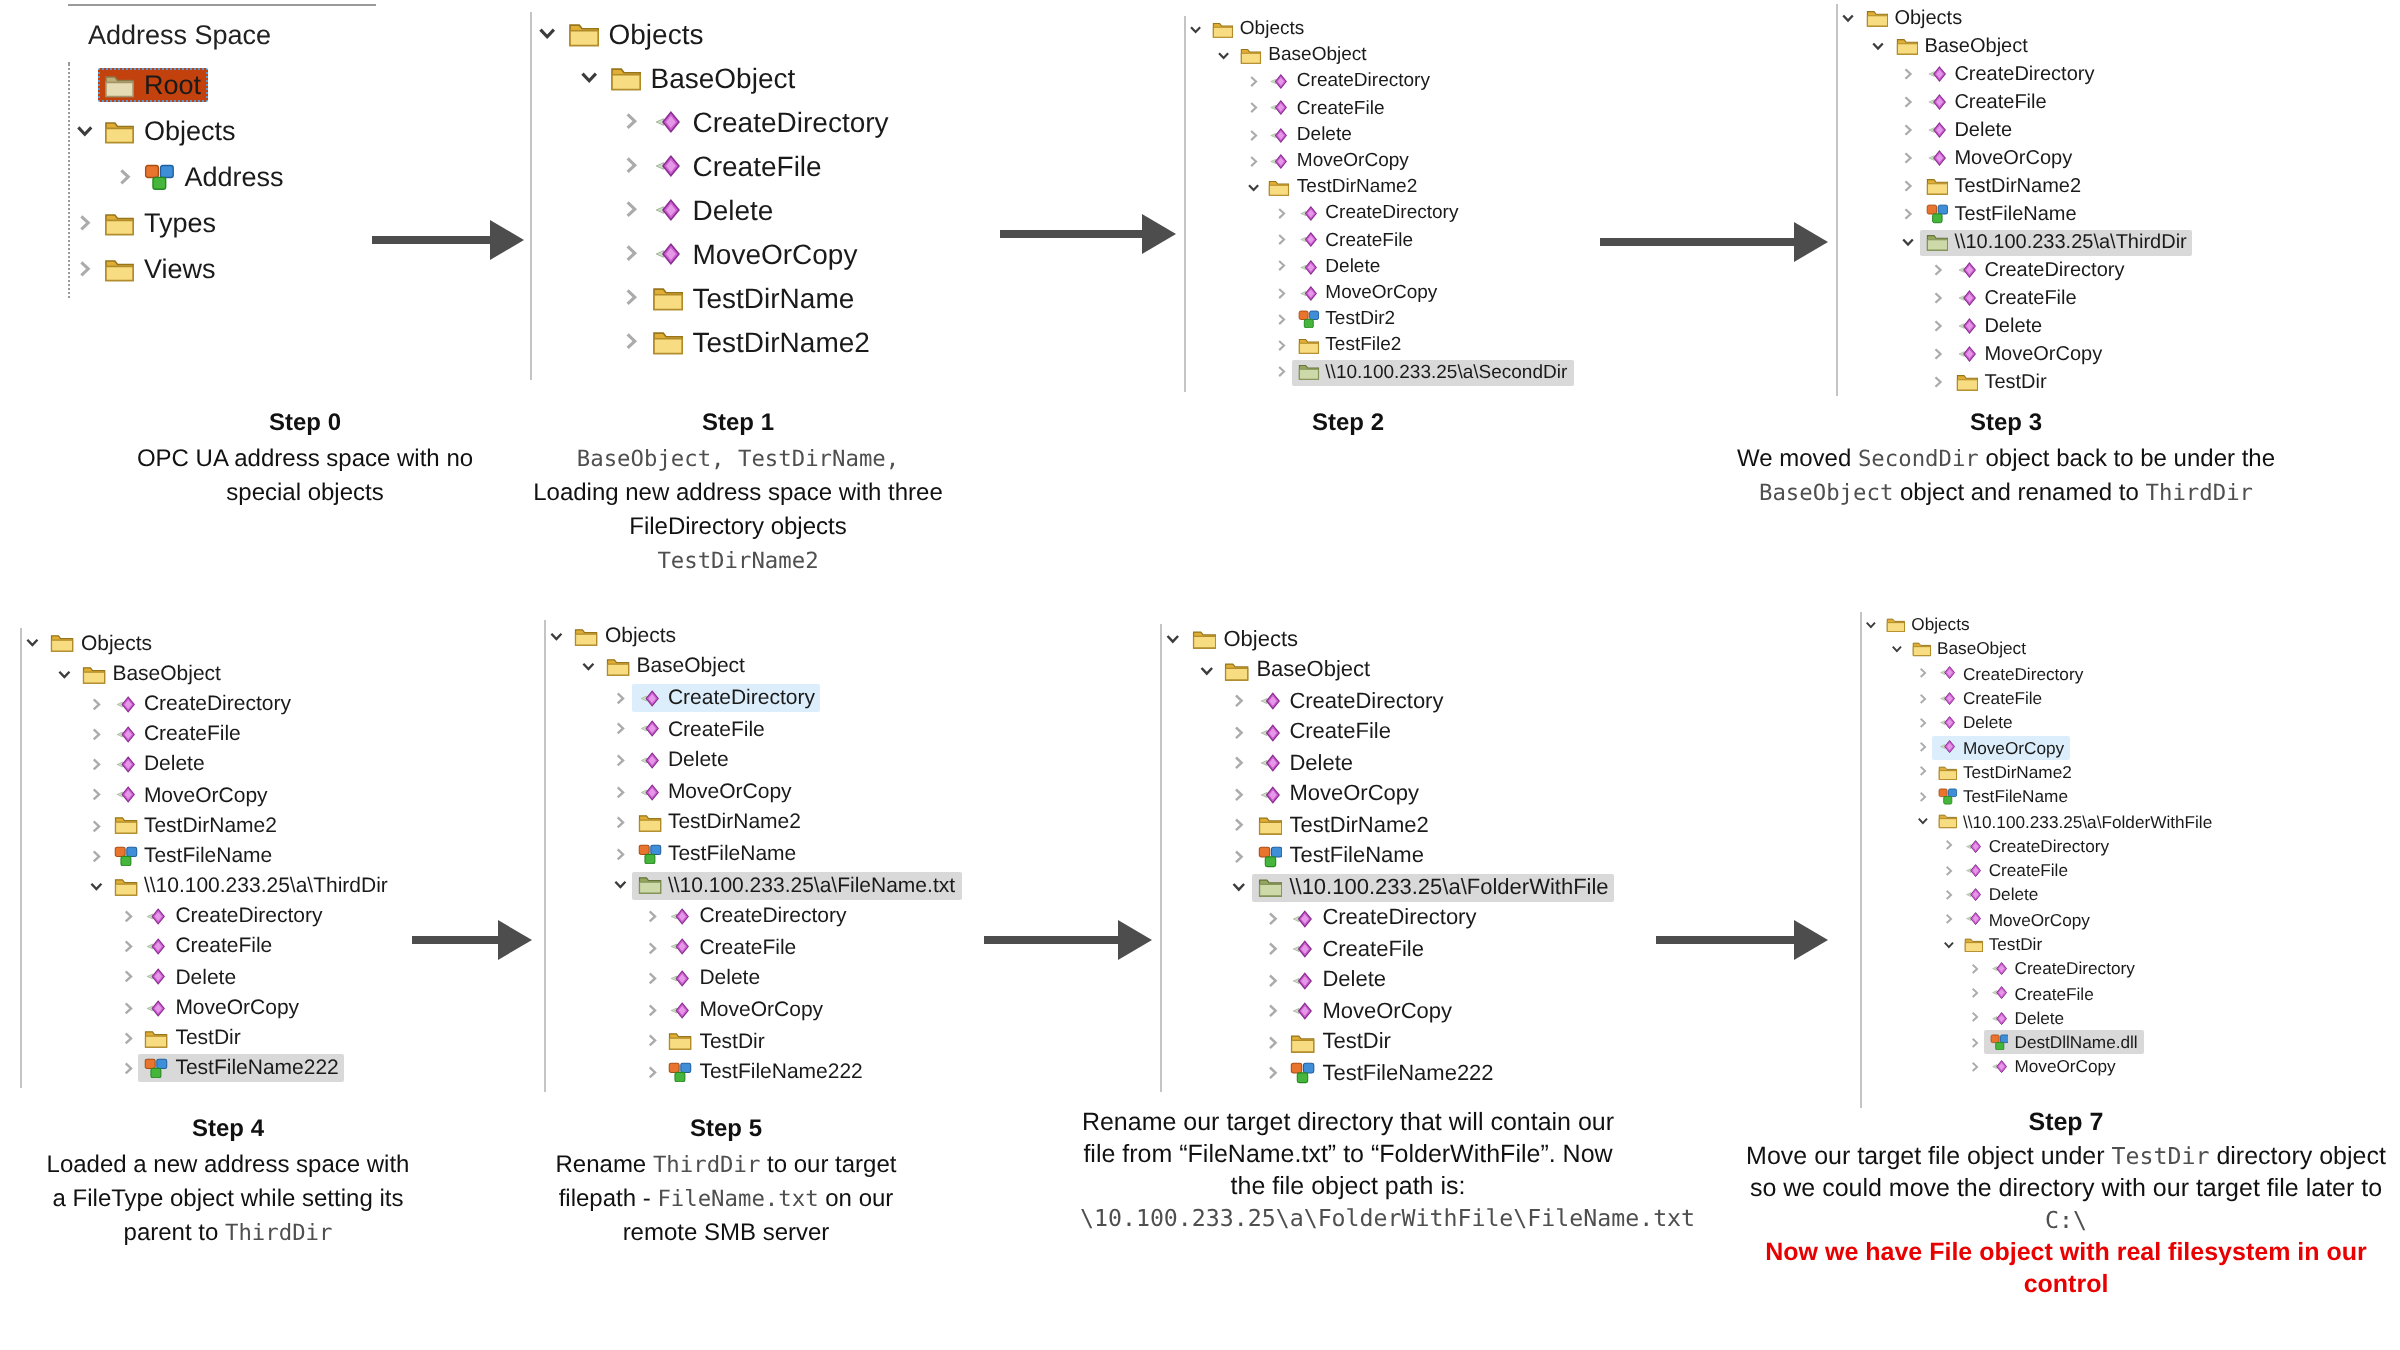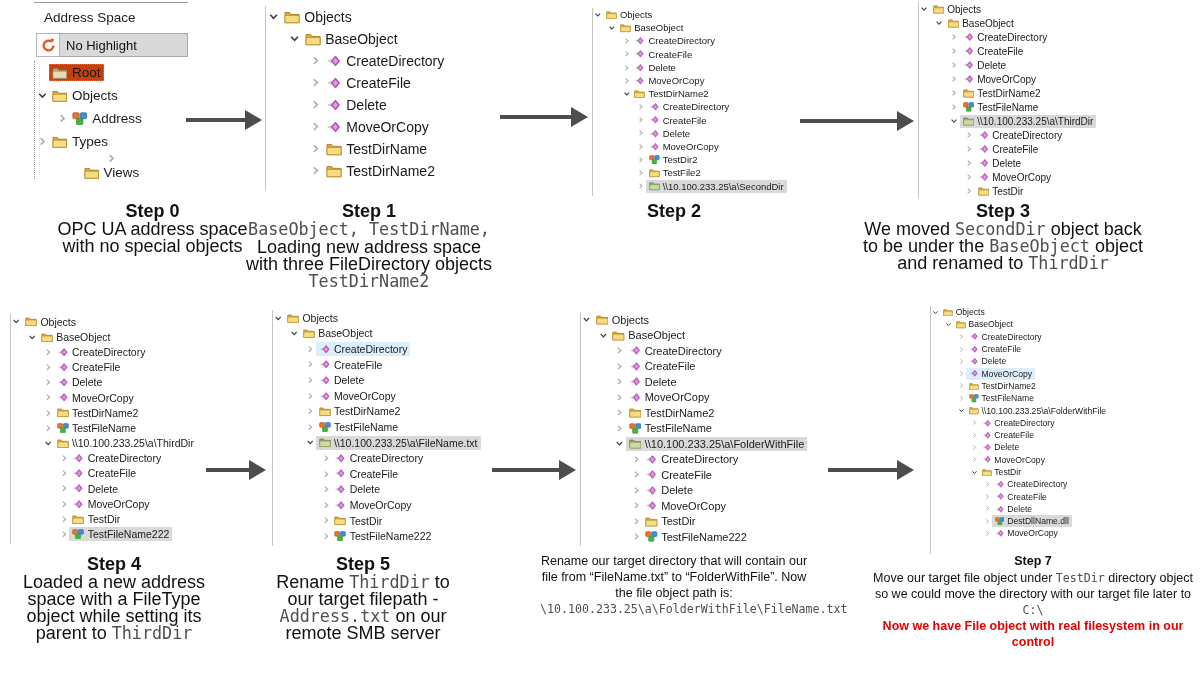--- a/index.html
+++ b/index.html
@@ -34,41 +34,32 @@
     display:flex;align-items:center;justify-content:center;}
   .as-refresh svg{width:15px;height:15px;}
   .as-combo{flex:1;background:#d9d9d9;border:1px solid #a8a8a8;border-left:none;height:22px;
     display:flex;align-items:center;padding-left:6px;font-size:13px;color:#111;}
   
   .arrow{position:absolute;height:22px;display:flex;align-items:center;}
   .arrow .shaft{flex:1;height:4px;background:#4d4d4d;}
   .arrow .head{width:0;height:0;border-top:10px solid transparent;border-bottom:10px solid transparent;
     border-left:17px solid #4d4d4d;}
   
-  .caption{position:absolute;text-align:center;font-size:18px;line-height:17px;color:#111;}
+  .caption{position:absolute;text-align:center;font-size:12px;line-height:17px;color:#111;}
   .cap-title{font-weight:bold;margin-bottom:1px;}
   .cap-small{font-size:12.5px;line-height:16px;}
   .mono{font-family:"DejaVu Sans Mono", monospace;color:#4f4f4f;font-size:.93em;}
   .red{color:#e90000;font-weight:bold;}
   .cap-line{min-height:1em;}
 </style>
 </head>
 <body>
 
 <div class="panel" style="left:34px;top:2px;width:154px;">
   <div class="as-head">Address Space</div>
-  <div class="as-toolbar">
-    <div class="as-refresh">
-      <svg viewBox="0 0 16 16">
-        <path d="M13.2 8a5.2 5.2 0 1 1-2.3-4.3" fill="none" stroke="#e8501f" stroke-width="2.4"></path>
-        <path d="M10.2 0.6 L14.4 1.6 L11.4 5.2 Z" fill="#e8501f"></path>
-      </svg>
-    </div>
-    <div class="as-combo">No Highlight</div>
-  </div>
   <div class="tree t0" style="border-left:1px dotted #9a9a9a;min-height:118px;">
       <div class="trow hl-blue" style="padding-left: 0em;">
         <span class="chev"></span>
         <span class="sel">
           <span class="ic">
             <svg viewBox="0 0 16 13">
               <path d="M1 2.1h4.6L7 3.9h8v8.3H1z" fill="#bfae78" stroke="#8a7a4a" stroke-width="0.8"></path>
               <path d="M1 4.9h14v7.3H1z" fill="#e5dcb6" stroke="#a2946a" stroke-width="0.8"></path>
             </svg>
           </span>
@@ -117,21 +108,21 @@
         <span class="sel">
           <span class="ic">
             <svg viewBox="0 0 16 13">
               <path d="M1 2.1h4.6L7 3.9h8v8.3H1z" fill="#e0ae34" stroke="#96751c" stroke-width="0.8"></path>
               <path d="M1 4.9h14v7.3H1z" fill="#f7dc81" stroke="#b28c28" stroke-width="0.8"></path>
             </svg>
           </span>
           <span class="lbl">Types</span>
         </span>
       </div>
-      <div class="trow" style="padding-left: 0em; flex-direction: column;">
+      <div class="trow" style="padding-left: 0em;">
         <span class="chev">
           <svg viewBox="0 0 10 10">
             <path d="M3.4 2 L6.6 5 L3.4 8" fill="none" stroke="#ababab" stroke-width="1.4"></path>
           </svg>
         </span>
         <span class="sel">
           <span class="ic">
             <svg viewBox="0 0 16 13">
               <path d="M1 2.1h4.6L7 3.9h8v8.3H1z" fill="#e0ae34" stroke="#96751c" stroke-width="0.8"></path>
               <path d="M1 4.9h14v7.3H1z" fill="#f7dc81" stroke="#b28c28" stroke-width="0.8"></path>
@@ -1874,21 +1865,21 @@
 </div>
 <div class="caption" style="left:20px;top:556px;width:188px;">
   <div class="cap-title">Step 4</div>
   <div>
       <div class="cap-line"><span class="">Loaded a new address space with a FileType object while setting its parent to </span><span class="mono">ThirdDir</span></div>
     </div>
 </div>
 <div class="caption" style="left:262px;top:556px;width:202px;">
   <div class="cap-title">Step 5</div>
   <div>
-      <div class="cap-line"><span class="">Rename </span><span class="mono">ThirdDir</span><span class=""> to our target filepath - </span><span class="mono">Address.txt</span><span class=""> on our remote SMB server</span></div>
+      <div class="cap-line"><span class="">Rename </span><span class="mono">ThirdDir</span><span class=""> to our target filepath - </span><span class="mono">FileName.txt</span><span class=""> on our remote SMB server</span></div>
     </div>
 </div>
 <div class="caption cap-small" style="left:540px;top:553px;width:268px;">
   <div>
       <div class="cap-line"><span class="">Rename our target directory that will contain our file from “FileName.txt” to “FolderWithFile”. Now the file object path is:</span></div>
       <div class="cap-line"><span class="mono">\10.100.233.25\a\FolderWithFile\FileName.txt</span></div>
     </div>
 </div>
 <div class="caption cap-small" style="left:872px;top:553px;width:322px;">
   <div class="cap-title">Step 7</div>

